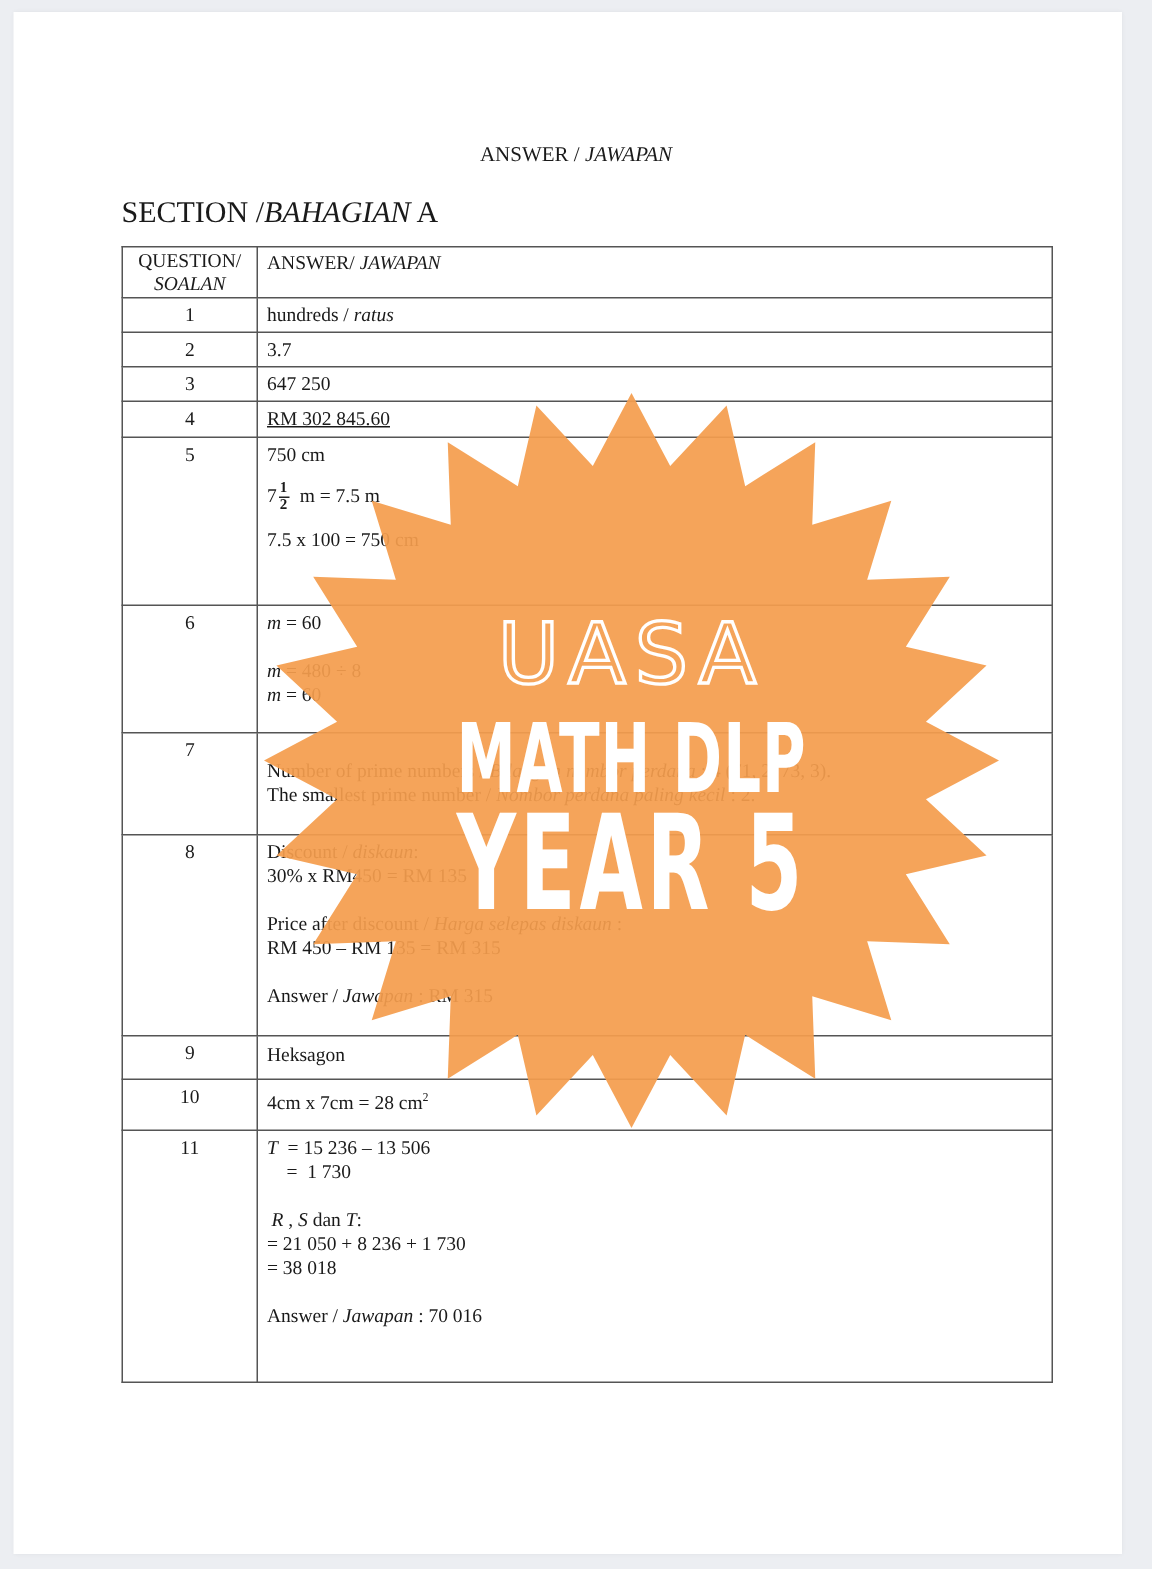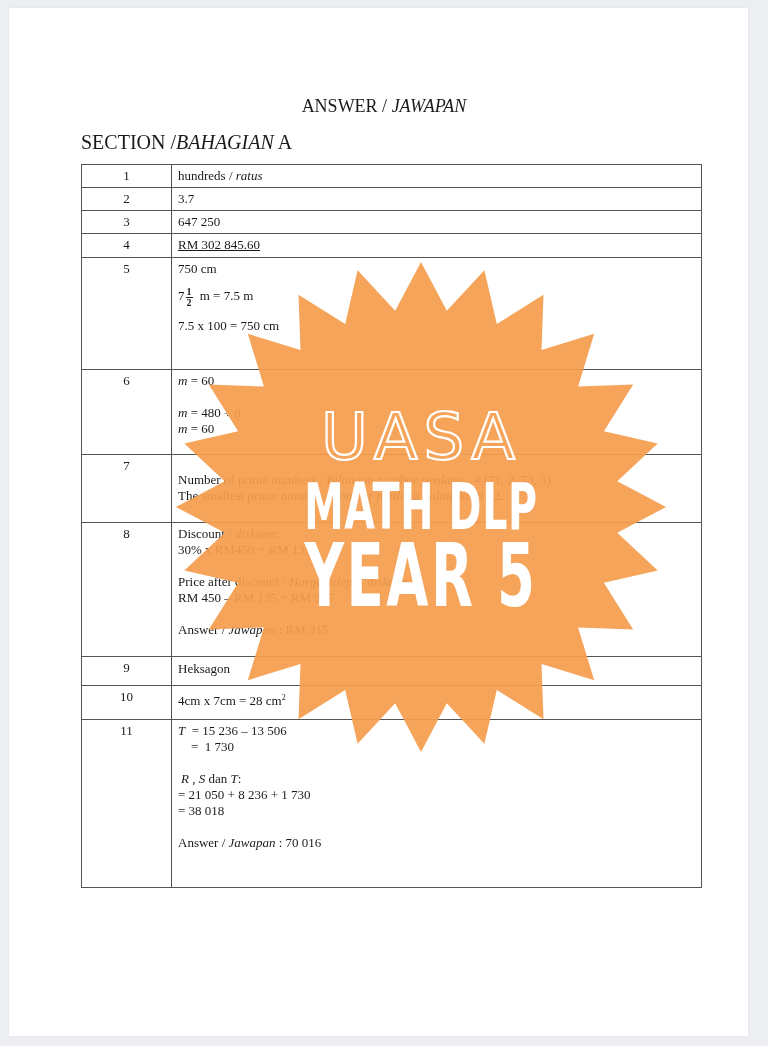--- a/index.html
+++ b/index.html
@@ -15,21 +15,21 @@
     position: absolute;
     left: 9px; top: 8px;
     width: 739px; height: 1028px;
     background: #ffffff;
     box-shadow: 0 0 3px rgba(0,0,0,0.06);
   }
   .doc-title {
     position: absolute;
     left: 0; width: 768px; top: 96px;
     text-align: center;
-    font-size: 18px;
+    font-size: 14px;
   }
   .section-title {
     position: absolute;
     left: 81px; top: 131px;
     font-size: 20px;
   }
   i, .it { font-style: italic; }
 
   table.answers {
     position: absolute;
@@ -72,21 +72,21 @@
   .burst-text {
     position: absolute;
     left: 421px; transform: translateX(-50%);
     color: #ffffff;
     white-space: nowrap;
     text-align: center;
     font-family: "DejaVu Sans", "Liberation Sans", sans-serif;
   }
   .uasa {
     top: 394px;
-    font-size: 64px;
+    font-size: 56px;
     font-weight: 100;
     letter-spacing: 6px;
     -webkit-text-stroke: 0px;
     font-family: "DejaVu Sans", sans-serif;
     font-weight: normal;
     color: transparent;
     -webkit-text-stroke: 2.2px #ffffff;
     line-height: 86px;
   }
   .mathdlp {
@@ -128,20 +128,27 @@
 <div class="doc-title"><span>ANSWER / </span><i>JAWAPAN</i></div>
 
 <div class="section-title"><span>SECTION /</span><i>BAHAGIAN</i><span> A</span></div>
 
 <table class="answers">
   <colgroup>
       <col class="c1">
       <col class="c2">
     </colgroup>
   <tbody>
+      <tr class="row-h">
+    <td class="head-q">
+      <span class="line">QUESTION/</span>
+      <i class="line">SOALAN</i>
+    </td>
+    <td style="padding-top:2px;"><span>ANSWER/ </span><i>JAWAPAN</i></td>
+  </tr>
 
   <tr class="r1">
     <td class="qnum">1</td>
     <td style="padding-top:3px;"><span>hundreds / </span><i>ratus</i></td>
   </tr>
   <tr class="r2">
     <td class="qnum">2</td>
     <td style="padding-top:3px;">3.7</td>
   </tr>
   <tr class="r3">

